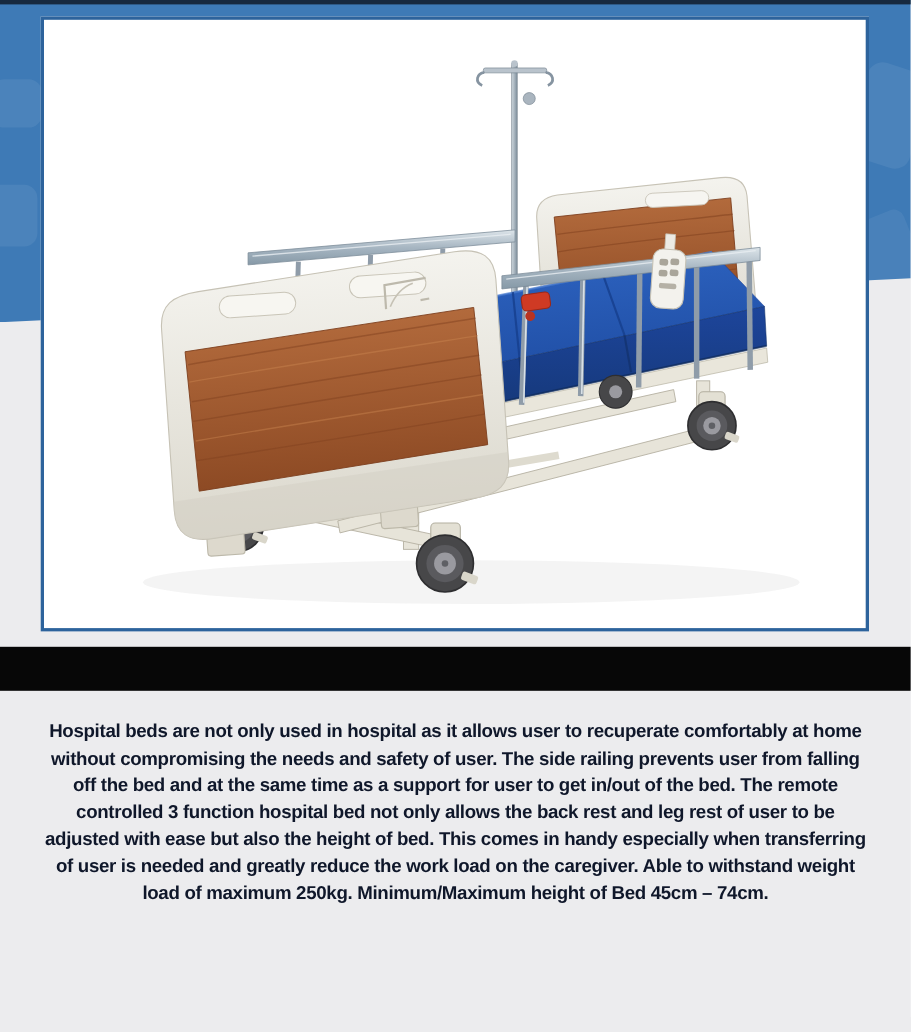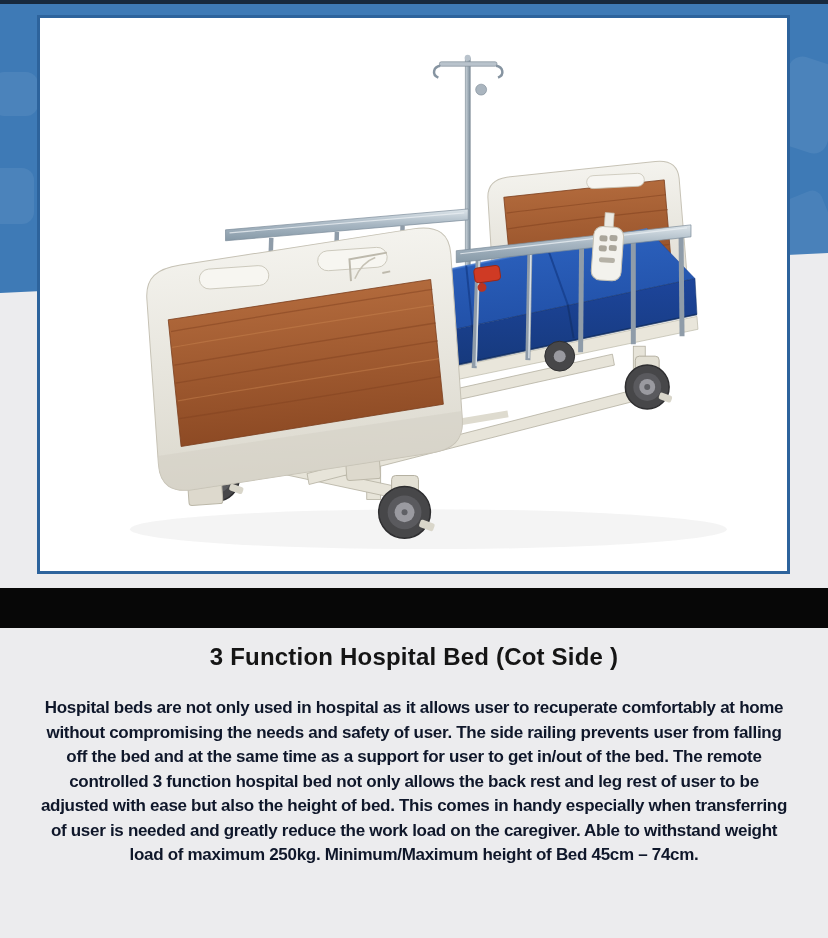--- a/index.html
+++ b/index.html
@@ -232,15 +232,14 @@
       <path d="M318,268 L318,246 L356,242" stroke="#bdb9ac" stroke-width="2" fill="none"></path>
       <path d="M322,266 Q330,250 344,246" stroke="#c6c2b5" stroke-width="1.5" fill="none"></path>
       <path d="M350,262 L358,261" stroke="#bdb9ac" stroke-width="2"></path>
     </g>
   </svg>
 </div>
 
 <div class="divider"></div>
 
 <div class="content">
-  <h1 class="product-title">3 Function Hospital Bed (Cot Side )</h1>
   <p class="product-desc">Hospital beds are not only used in hospital as it allows user to recuperate comfortably at home without compromising the needs and safety of user. The side railing prevents user from falling off the bed and at the same time as a support for user to get in/out of the bed. The remote controlled 3 function hospital bed not only allows the back rest and leg rest of user to be adjusted with ease but also the height of bed. This comes in handy especially when transferring of user is needed and greatly reduce the work load on the caregiver. Able to withstand weight load of maximum 250kg. Minimum/Maximum height of Bed 45cm – 74cm.</p>
 </div>
 
 </body></html>

